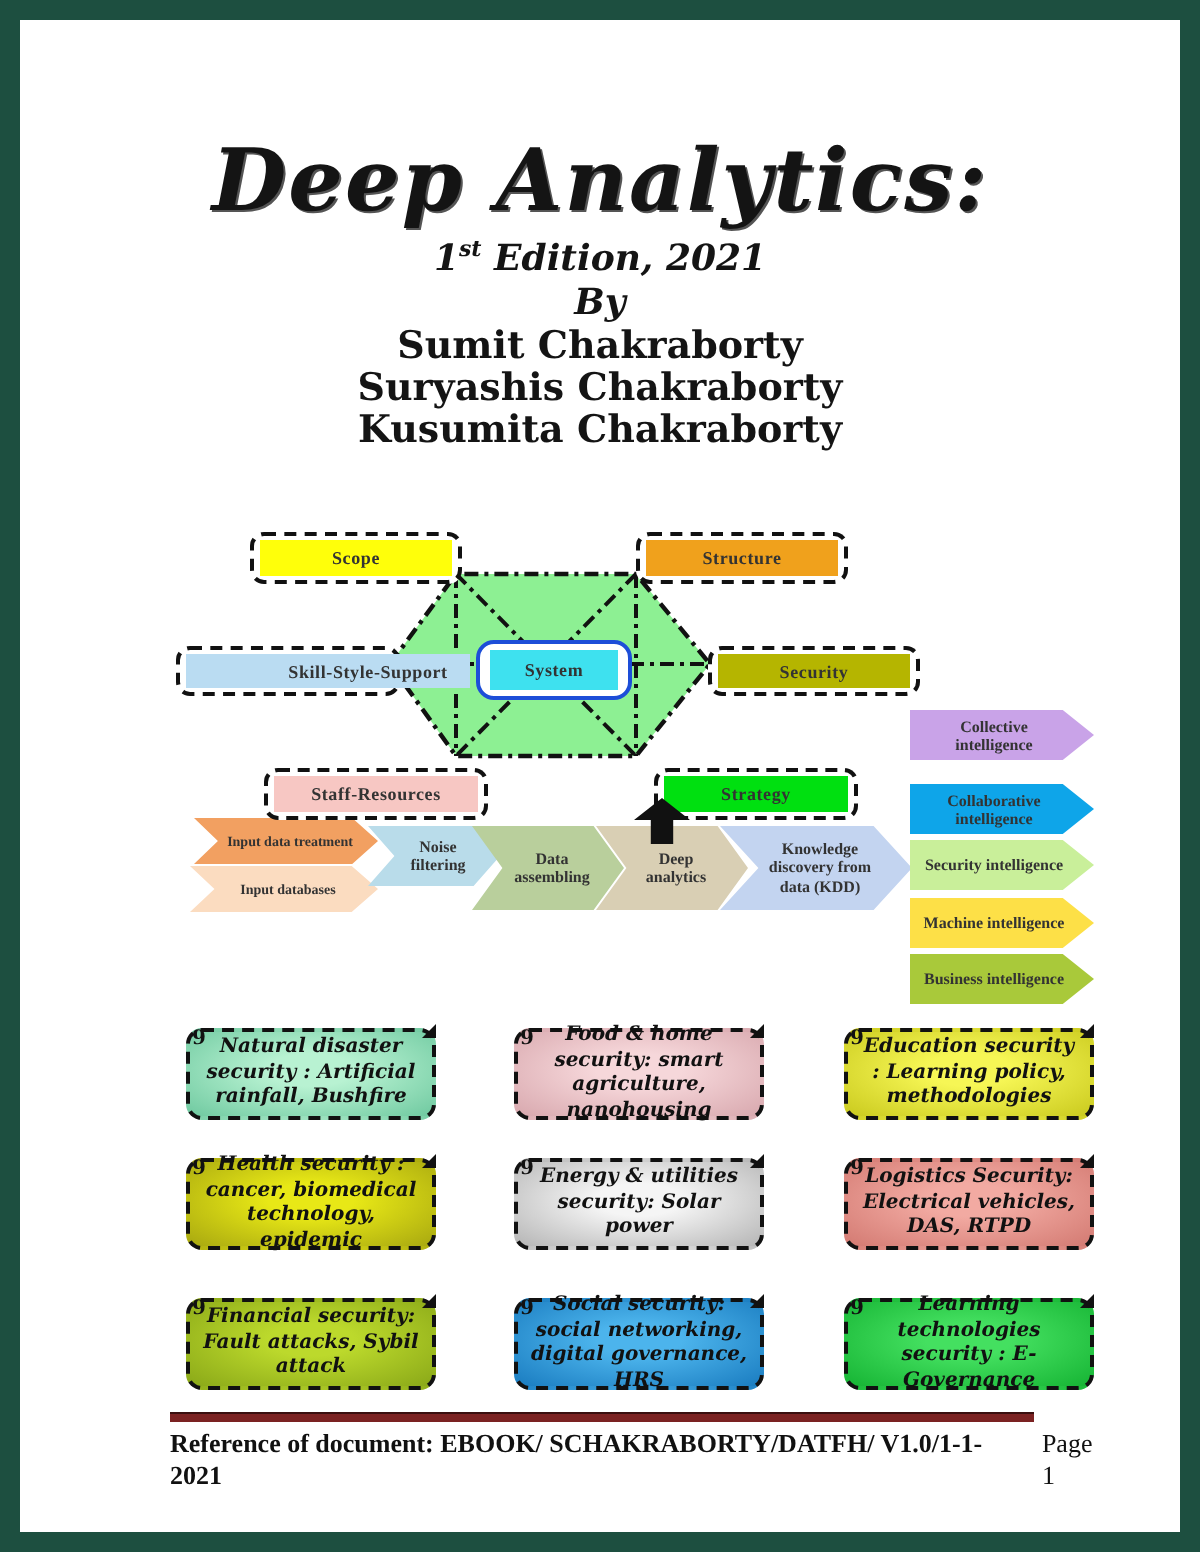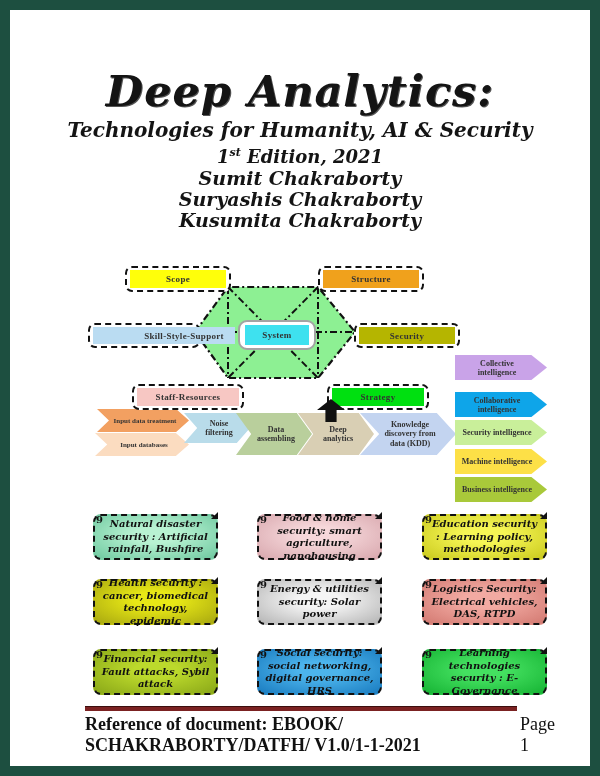--- a/index.html
+++ b/index.html
@@ -7,33 +7,33 @@
   .abs{position:absolute;}
   
   .page-frame{inset:0;z-index:0;}
   .page-inner{inset:10px;background:#ffffff;z-index:1;}
   
   .title-block{left:0;top:68px;width:600px;text-align:center;z-index:3;color:#141414;}
   .bk-title{font-family:"DejaVu Serif",serif;font-style:italic;font-weight:bold;font-size:43px;line-height:46px;letter-spacing:1px;text-shadow:1px 1px 0 #555;}
   .bk-sub{font-family:"DejaVu Serif",serif;font-style:italic;font-weight:bold;font-size:20px;line-height:24px;margin-top:4px;}
   .bk-edition{font-family:"DejaVu Serif",serif;font-style:italic;font-weight:bold;font-size:18px;line-height:22px;}
   .bk-by{font-family:"DejaVu Serif",serif;font-style:italic;font-weight:bold;font-size:18px;line-height:22px;}
-  .bk-author{font-family:"DejaVu Serif",serif;font-style:italic;font-weight:bold;font-size:19px;line-height:21px;}
+  .bk-author{font-family:"DejaVu Serif",serif;font-weight:bold;font-size:19px;line-height:21px;}
   
   .hex-svg{left:180px;top:273px;width:190px;height:112px;z-index:2;}
   .nframe{border:2px dashed #111;border-radius:7px;background:#fff;padding:2px 3px;box-sizing:border-box;z-index:4;}
   .nfill{width:100%;height:100%;display:flex;align-items:center;justify-content:center;
          font-size:9px;font-weight:bold;color:#333;letter-spacing:.3px;white-space:nowrap;overflow:hidden;}
   .n-scope{left:125px;top:266px;width:106px;height:26px;}
   .n-structure{left:318px;top:266px;width:106px;height:26px;}
   .n-skill{left:88px;top:323px;width:112px;height:25px;}
   .n-security{left:354px;top:323px;width:106px;height:25px;}
   .n-staff{left:132px;top:384px;width:112px;height:26px;}
   .n-strategy{left:327px;top:384px;width:102px;height:26px;}
-  .n-system{left:238px;top:320px;width:78px;height:30px;border:2px solid #a3a3a3;border-radius:9px;background:#fff;padding:3px 5px;box-sizing:border-box;z-index:5;}
+  .n-system{left:238px;top:320px;width:78px;height:30px;border:2px solid #1d4ed8;border-radius:9px;background:#fff;padding:3px 5px;box-sizing:border-box;z-index:5;}
   .up-arrow{left:317px;top:399px;width:28px;height:23px;background:#111;z-index:6;
             clip-path:polygon(50% 0%,100% 48%,70% 48%,70% 100%,30% 100%,30% 48%,0% 48%);}
   
   .chev{display:flex;align-items:center;justify-content:center;text-align:center;color:#333;z-index:3;box-sizing:border-box;}
   .chev-in{clip-path:polygon(0% 0%,86% 0%,100% 50%,86% 100%,0% 100%,13% 50%);font-size:7px;line-height:8px;font-weight:bold;padding:0 10px 0 14px;}
   .p-in1{left:97px;top:409px;width:92px;height:23px;}
   .p-in2{left:95px;top:433px;width:94px;height:23px;}
   .chev-step{clip-path:polygon(0% 0%,80% 0%,100% 50%,80% 100%,0% 100%,20% 50%);font-size:8px;line-height:9.5px;font-weight:bold;padding:0 12px 0 16px;}
   .p-s0{left:184px;top:413px;width:66px;height:30px;}
   .p-s1{left:236px;top:413px;width:76px;height:42px;}
@@ -46,35 +46,35 @@
   .sbox{width:125px;height:46px;border:2px dashed #111;border-radius:8px;z-index:3;box-sizing:border-box;
         display:flex;align-items:center;justify-content:center;text-align:center;
         font-family:"DejaVu Serif",serif;font-style:italic;font-weight:bold;font-size:10px;line-height:12.5px;color:#111;padding:2px 6px;}
   .sbox::before{content:"9";position:absolute;left:1px;top:-2px;font-size:10px;font-weight:bold;font-style:normal;color:#111;}
   .sbox::after{content:"";position:absolute;right:-2px;top:-4px;width:0;height:0;border-left:7px solid transparent;border-bottom:7px solid #111;}
   .c1{left:93px;} .c2{left:257px;} .c3{left:422px;}
   .r1{top:514px;} .r2{top:579px;} .r3{top:649px;}
   
   .foot-rule{left:85px;top:706px;width:432px;height:4px;background:#7b2222;border-top:1px solid #3a0f0f;z-index:3;}
   .footer-text{left:85px;top:714px;width:470px;display:flex;gap:16px;align-items:baseline;z-index:3;
-               font-family:"Liberation Serif",serif;font-size:18px;color:#111;}
+               font-family:"Liberation Serif",serif;font-size:13px;color:#111;}
   .foot-ref{font-weight:bold;}
   .foot-page{font-weight:normal;}
   sup{font-size:11px;}
 </style>
 </head>
 <body>
 
 <div class="abs page-frame" style="background: rgb(29, 79, 64);"></div>
 <div class="abs page-inner"></div>
 
 <div class="abs title-block">
   <div class="bk-title">Deep Analytics:</div>
-  <div class="bk-sub">Technologies for Humanity, AI  &amp; Security</div>
   <div class="bk-edition"><span>1</span><sup>st</sup><span> Edition, 2021</span></div>
+  <div class="bk-by">By</div>
   <div class="bk-author">Sumit Chakraborty</div>
   <div class="bk-author">Suryashis Chakraborty</div>
   <div class="bk-author">Kusumita Chakraborty</div>
 </div>
 
 <svg class="abs hex-svg" viewBox="0 0 190 112">
   <polygon points="15,59 48,14 138,14 175,59 138,105 48,105" fill="#8df093" stroke="#111" stroke-width="2.2" stroke-dasharray="7 3 2 3"></polygon>
   <line x1="48" y1="14" x2="48" y2="105" stroke="#111" stroke-width="2" stroke-dasharray="7 3 2 3"></line>
   <line x1="138" y1="14" x2="138" y2="105" stroke="#111" stroke-width="2" stroke-dasharray="7 3 2 3"></line>
   <line x1="48" y1="14" x2="138" y2="105" stroke="#111" stroke-width="2" stroke-dasharray="7 3 2 3"></line>

